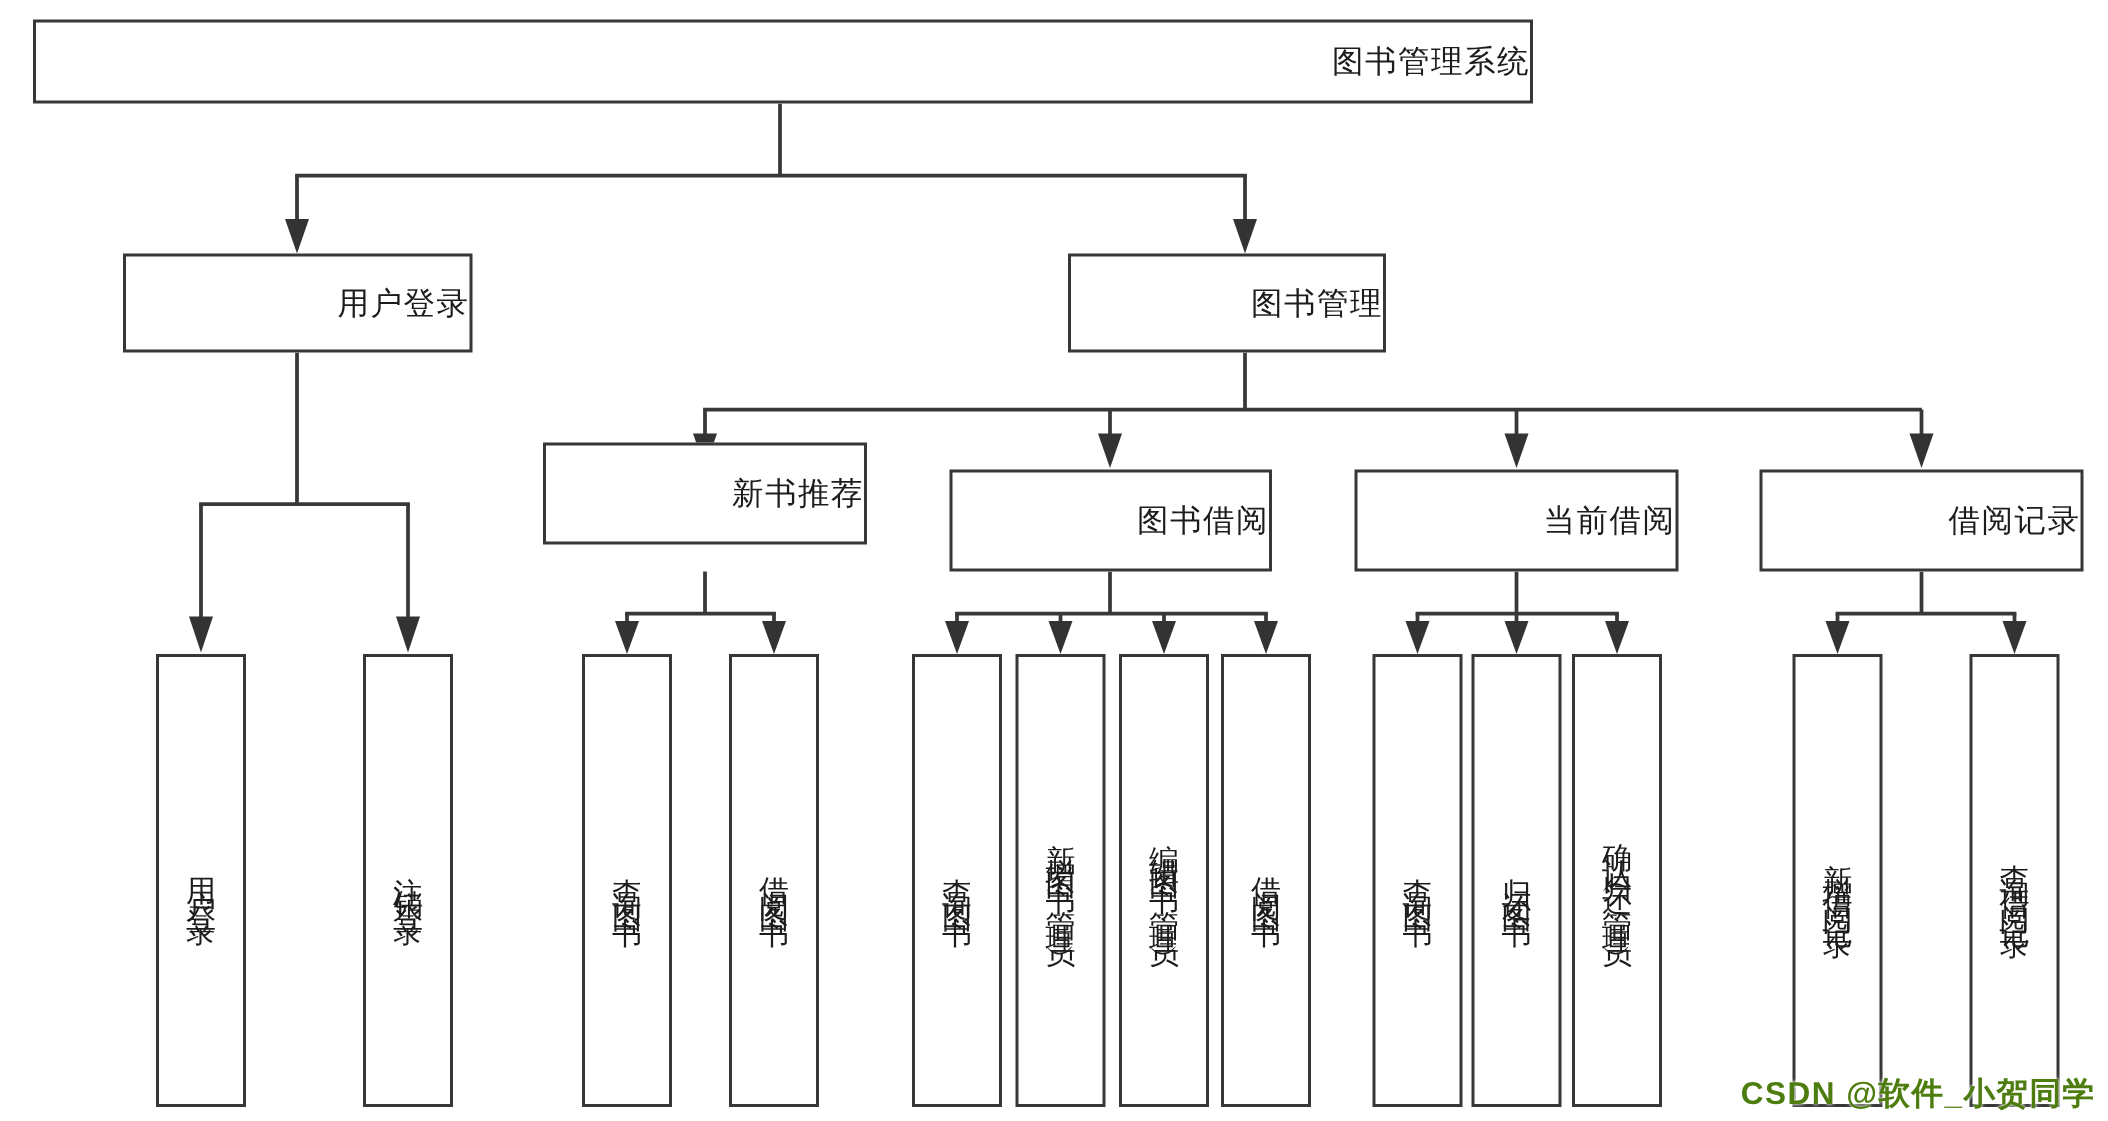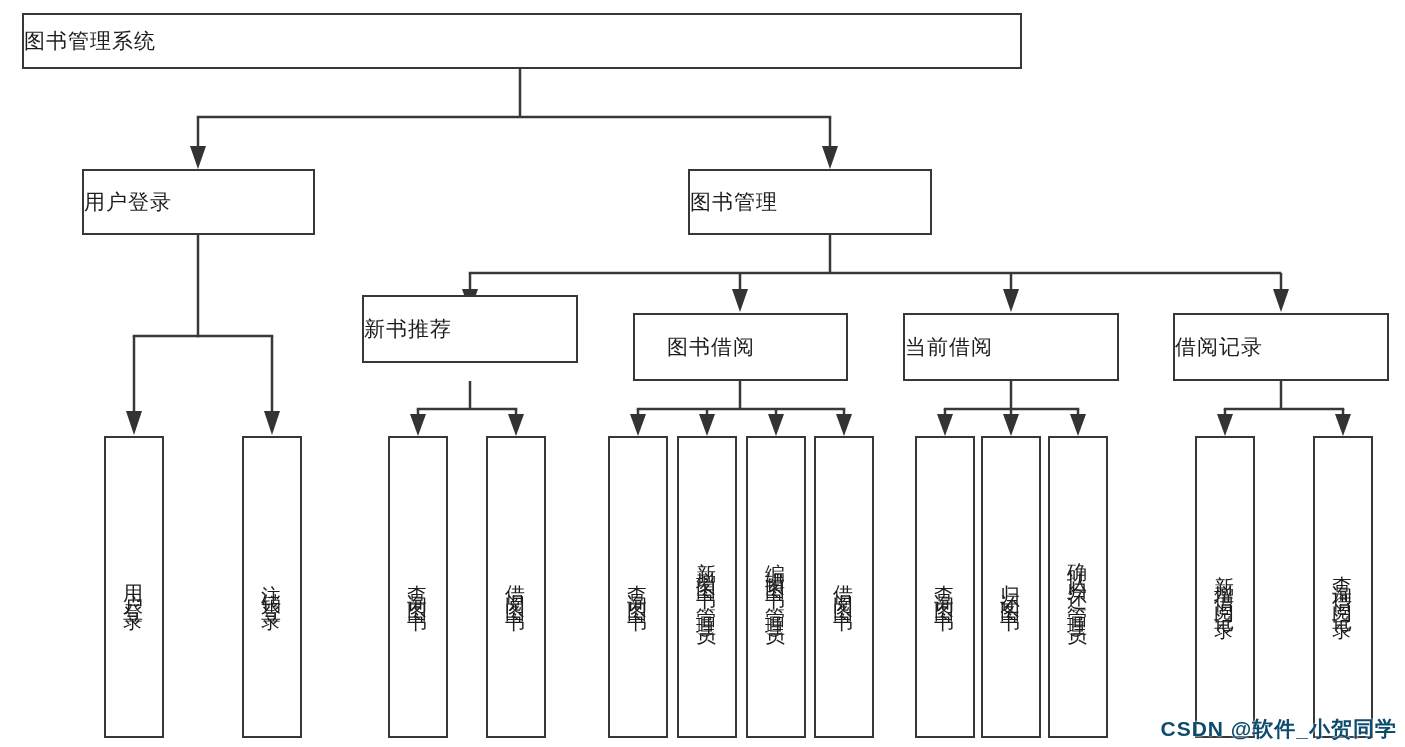--- a/index.html
+++ b/index.html
@@ -21,21 +21,21 @@
     top: 0;
     z-index: 1;
   }
   .hnode {
     position: absolute;
     box-sizing: border-box;
     background: #ffffff;
     border: 2.5px solid #373737;
     display: flex;
     align-items: center;
-    justify-content: flex-start;
+    justify-content: flex-end;
     font-size: 21px;
     letter-spacing: 1px;
     color: #1c1c1c;
     z-index: 2;
   }
   .vnode {
     position: absolute;
     box-sizing: border-box;
     background: #ffffff;
     border: 2.5px solid #373737;
@@ -54,21 +54,21 @@
     letter-spacing: 9px;
     color: #1c1c1c;
     white-space: nowrap;
   }
   .watermark {
     position: absolute;
     right: 8px;
     bottom: 4px;
     font-size: 21px;
     font-weight: bold;
-    color: #0c4a6e;
+    color: #4d7c0f;
     letter-spacing: 1px;
     text-shadow: 0 0 3px #ffffff, 0 0 1px #ffffff;
     z-index: 3;
   }
 </style>
 </head>
 <body>
 
 <div class="canvas">
 
@@ -141,21 +141,21 @@
     </g>
   </svg>
 
   <div class="hnode" style="left:22px; top:13px; width:1000px; height:56px;">
     <span>图书管理系统</span>
   </div>
 
   <div class="hnode" style="left:82px; top:169px; width:233px; height:66px;">
     <span>用户登录</span>
   </div>
-  <div class="hnode" style="left:688px; top:169px; width:244px; height:66px;">
+  <div class="hnode" style="left:712px; top:169px; width:212px; height:66px;">
     <span>图书管理</span>
   </div>
 
   <div class="hnode" style="left:362px; top:295px; width:216px; height:68px;">
     <span>新书推荐</span>
   </div>
   <div class="hnode" style="left:633px; top:313px; width:215px; height:68px;padding-left:32px;">
     <span>图书借阅</span>
   </div>
   <div class="hnode" style="left:1173px; top:313px; width:216px; height:68px;">

